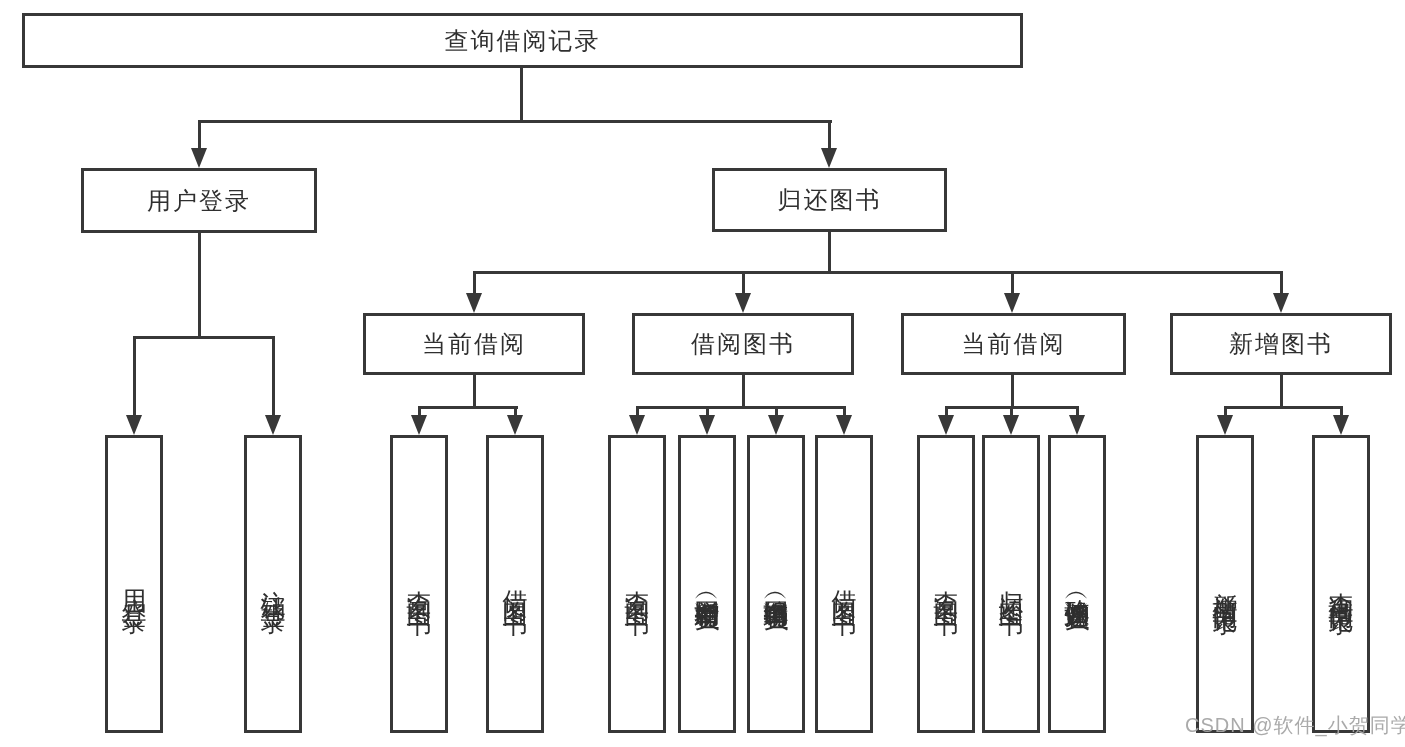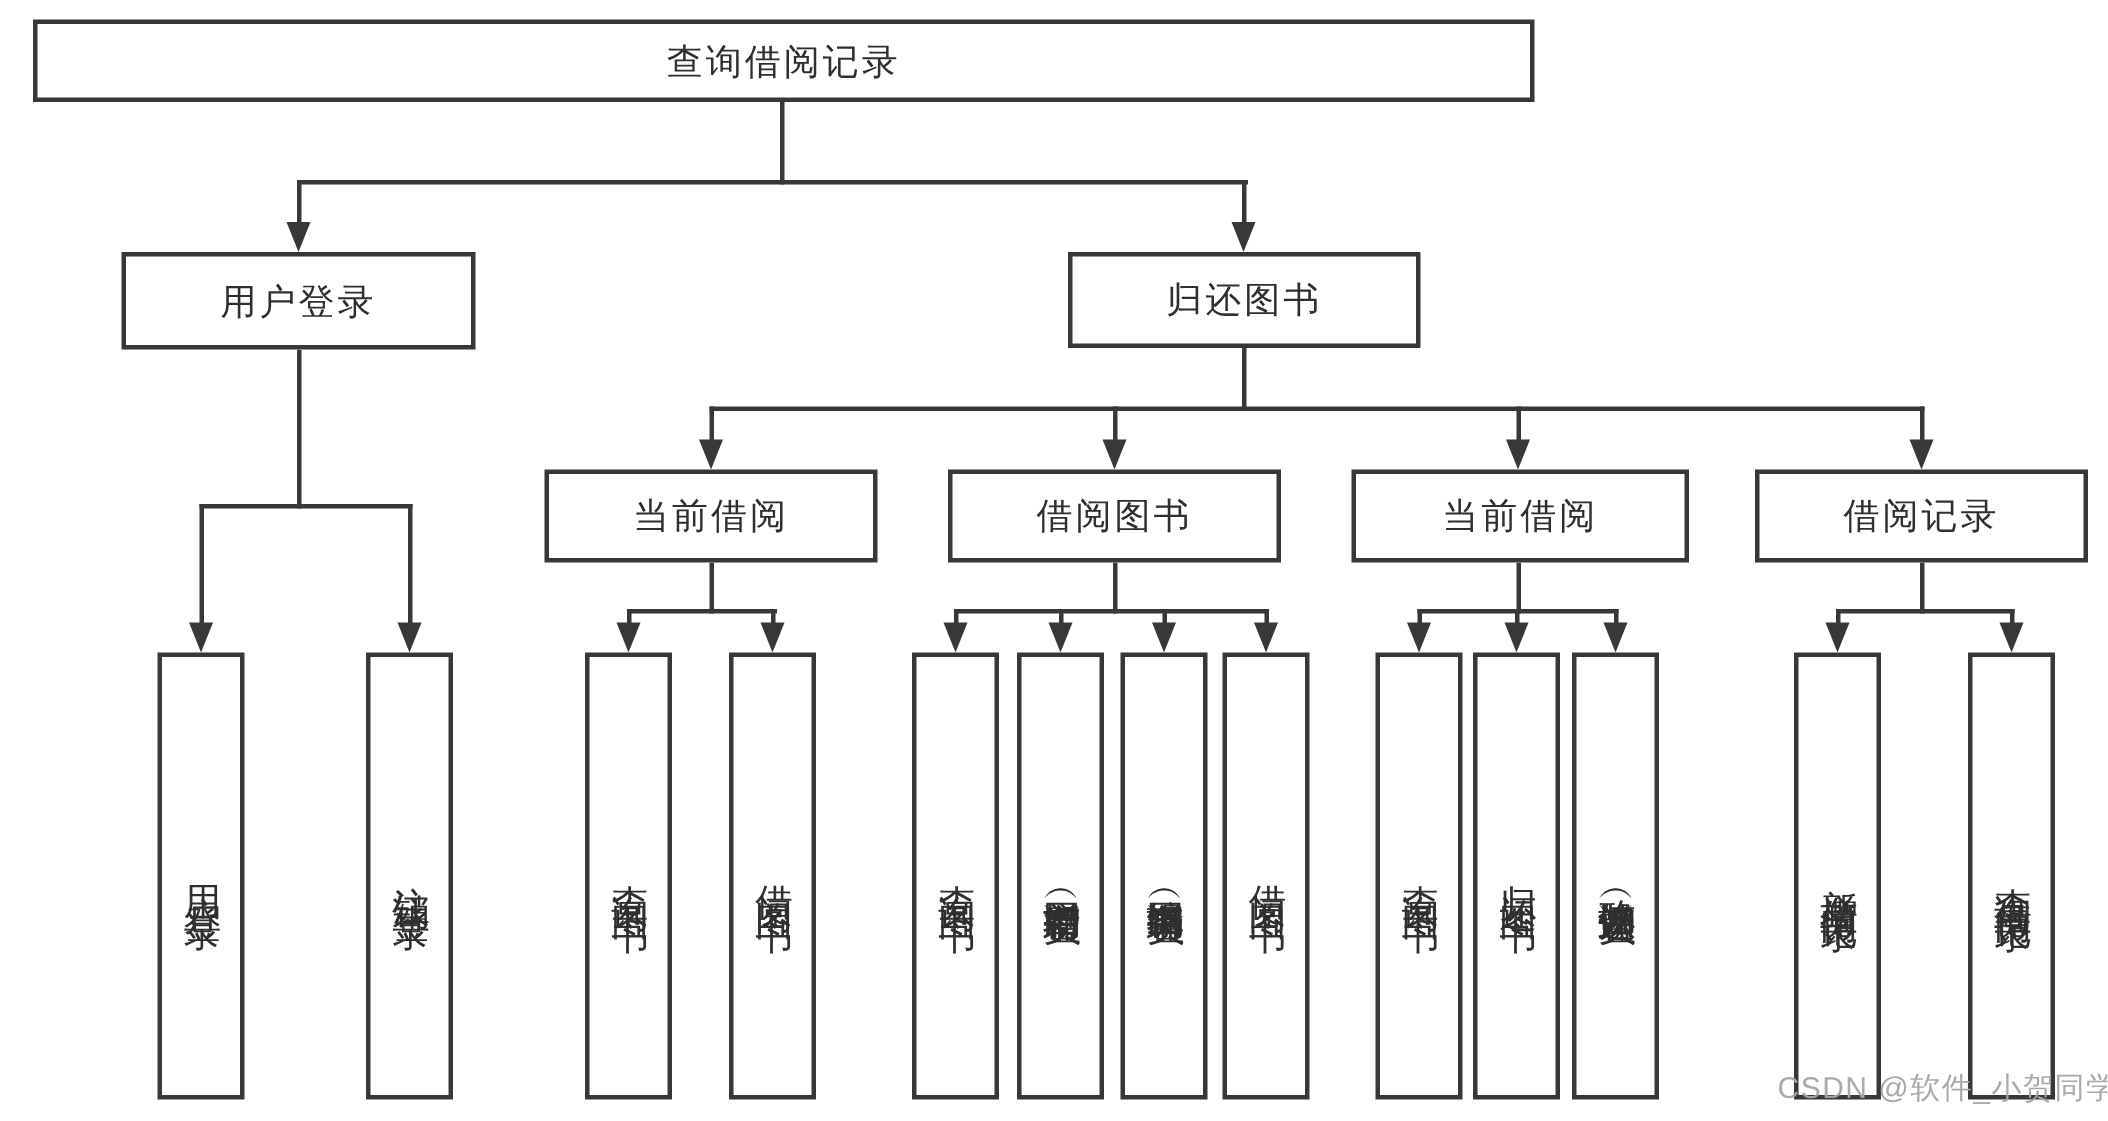--- a/index.html
+++ b/index.html
@@ -129,21 +129,21 @@
     <div class="node h" style="left: 363px; top: 313px; width: 222px; height: 62px;">
       <span class="node-label">当前借阅</span>
     </div>
     <div class="node h" style="left: 632px; top: 313px; width: 222px; height: 62px;">
       <span class="node-label">借阅图书</span>
     </div>
     <div class="node h" style="left: 901px; top: 313px; width: 225px; height: 62px;">
       <span class="node-label">当前借阅</span>
     </div>
     <div class="node h" style="left: 1170px; top: 313px; width: 222px; height: 62px;">
-      <span class="node-label">借阅记录</span>
+      <span class="node-label">新增图书</span>
     </div>
     <div class="node v" style="left: 105px; top: 435px; width: 58px; height: 298px;">
       <span class="node-label" style="letter-spacing: 7px;">用户登录</span>
     </div>
     <div class="node v" style="left: 244px; top: 435px; width: 58px; height: 298px;">
       <span class="node-label" style="letter-spacing: 7px;">注销登录</span>
     </div>
     <div class="node v" style="left: 390px; top: 435px; width: 58px; height: 298px;">
       <span class="node-label" style="letter-spacing: 7px;">查询图书</span>
     </div>

